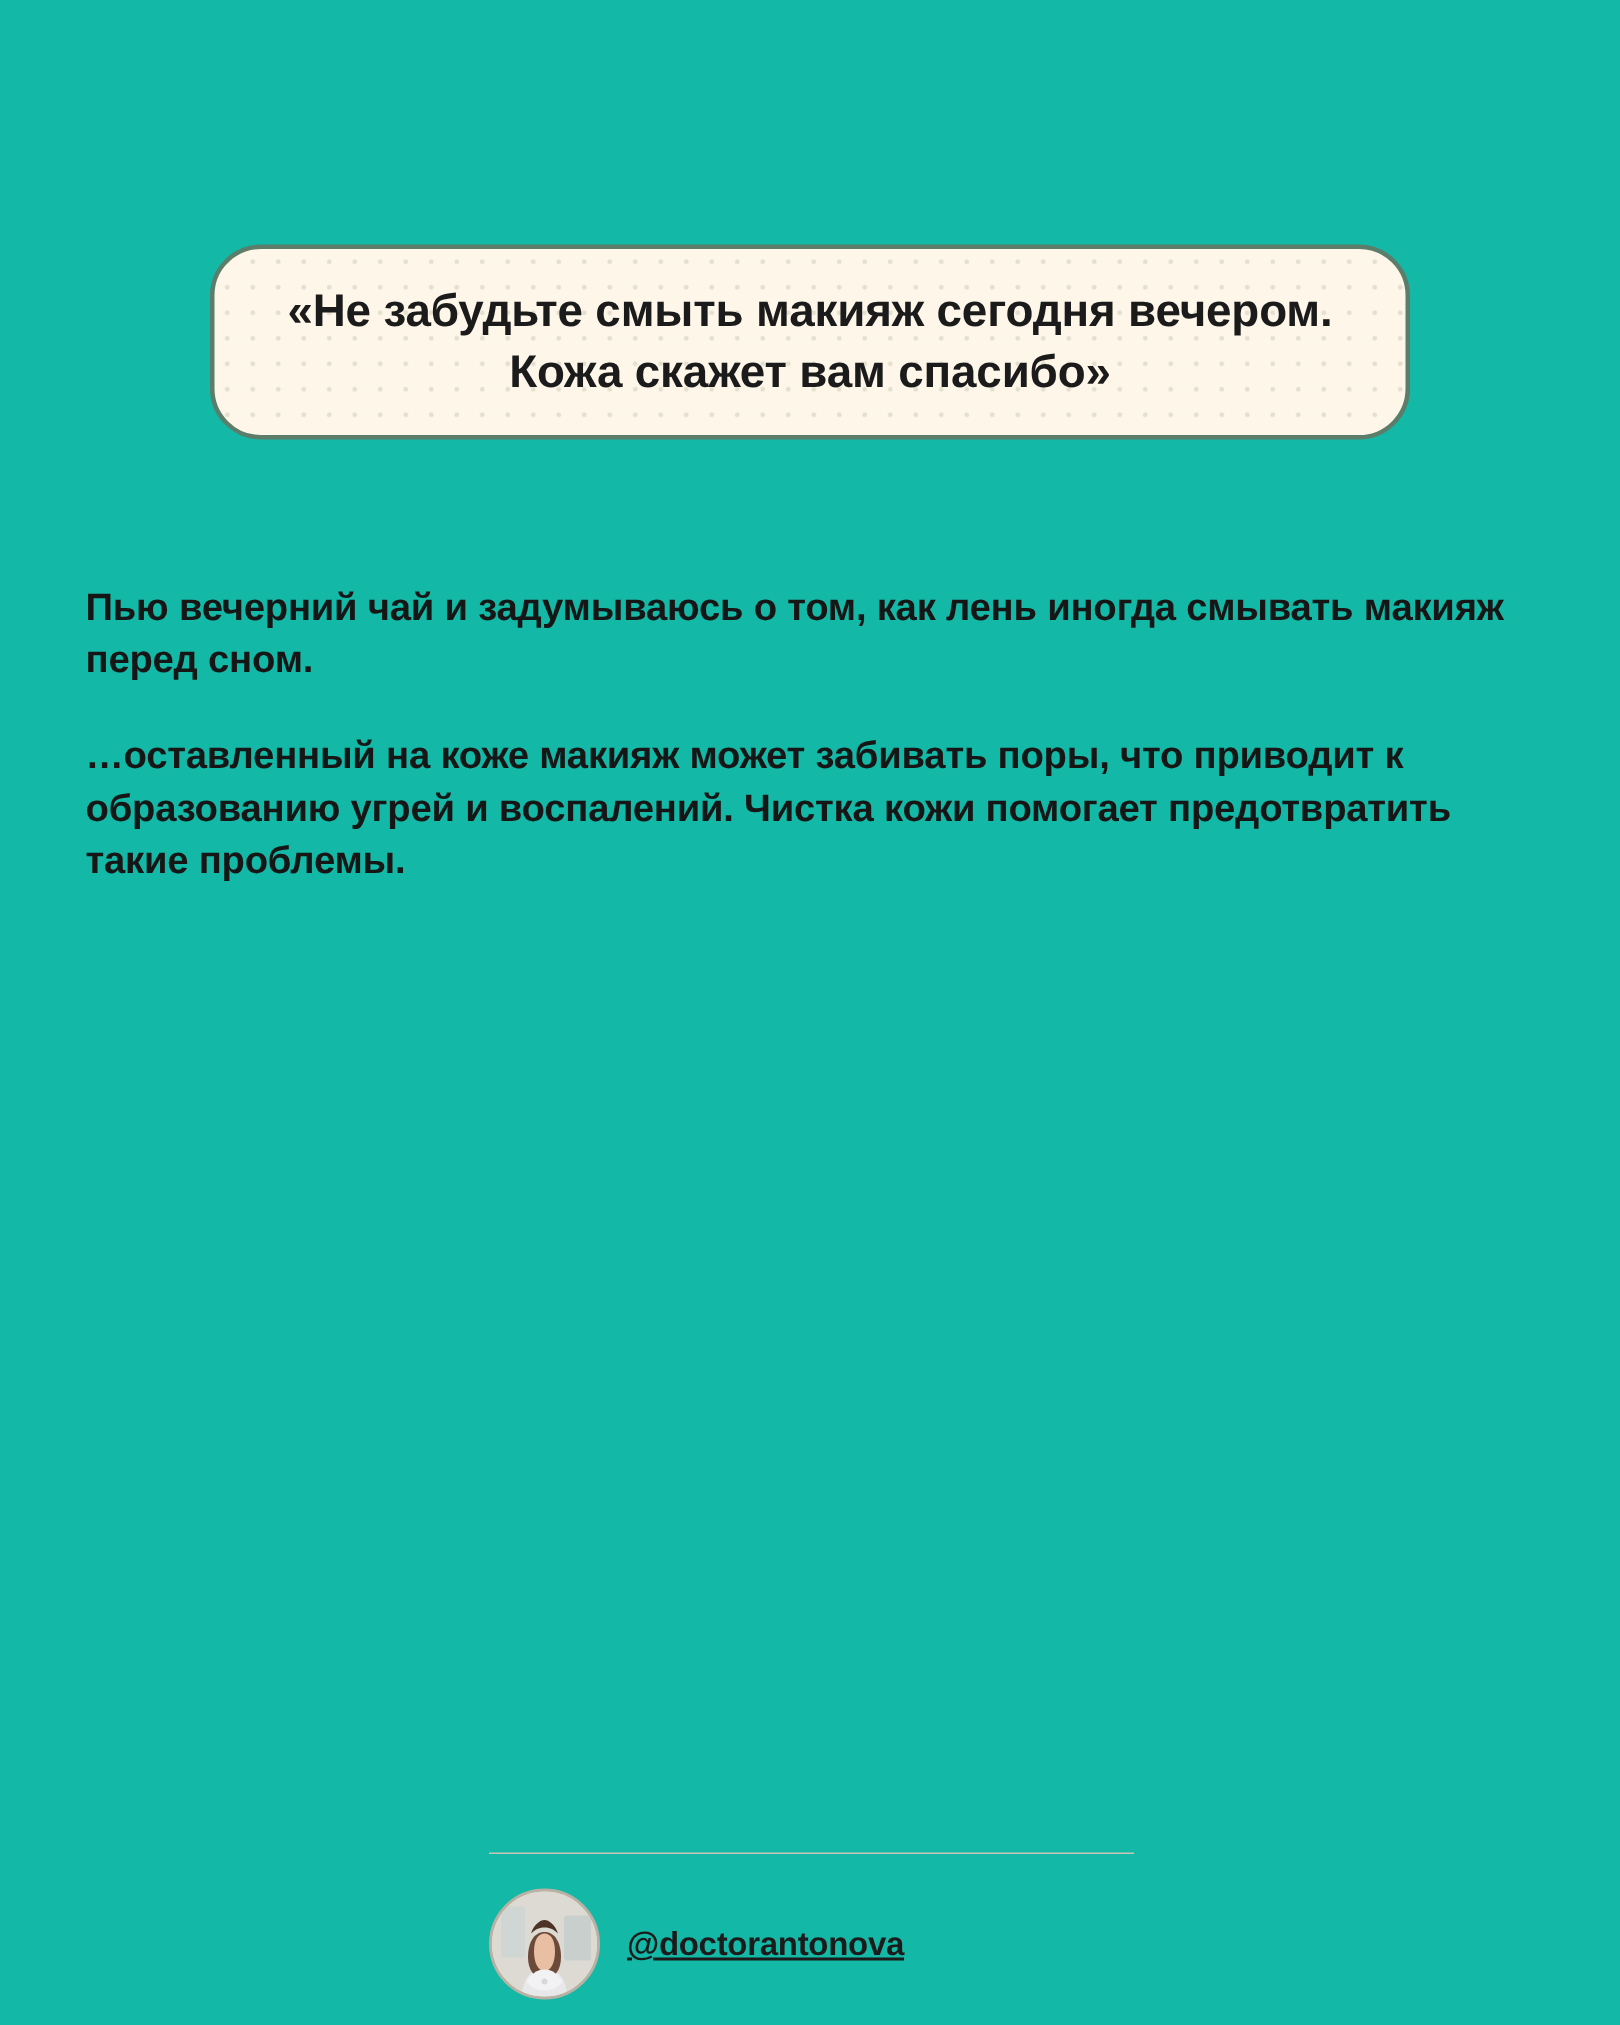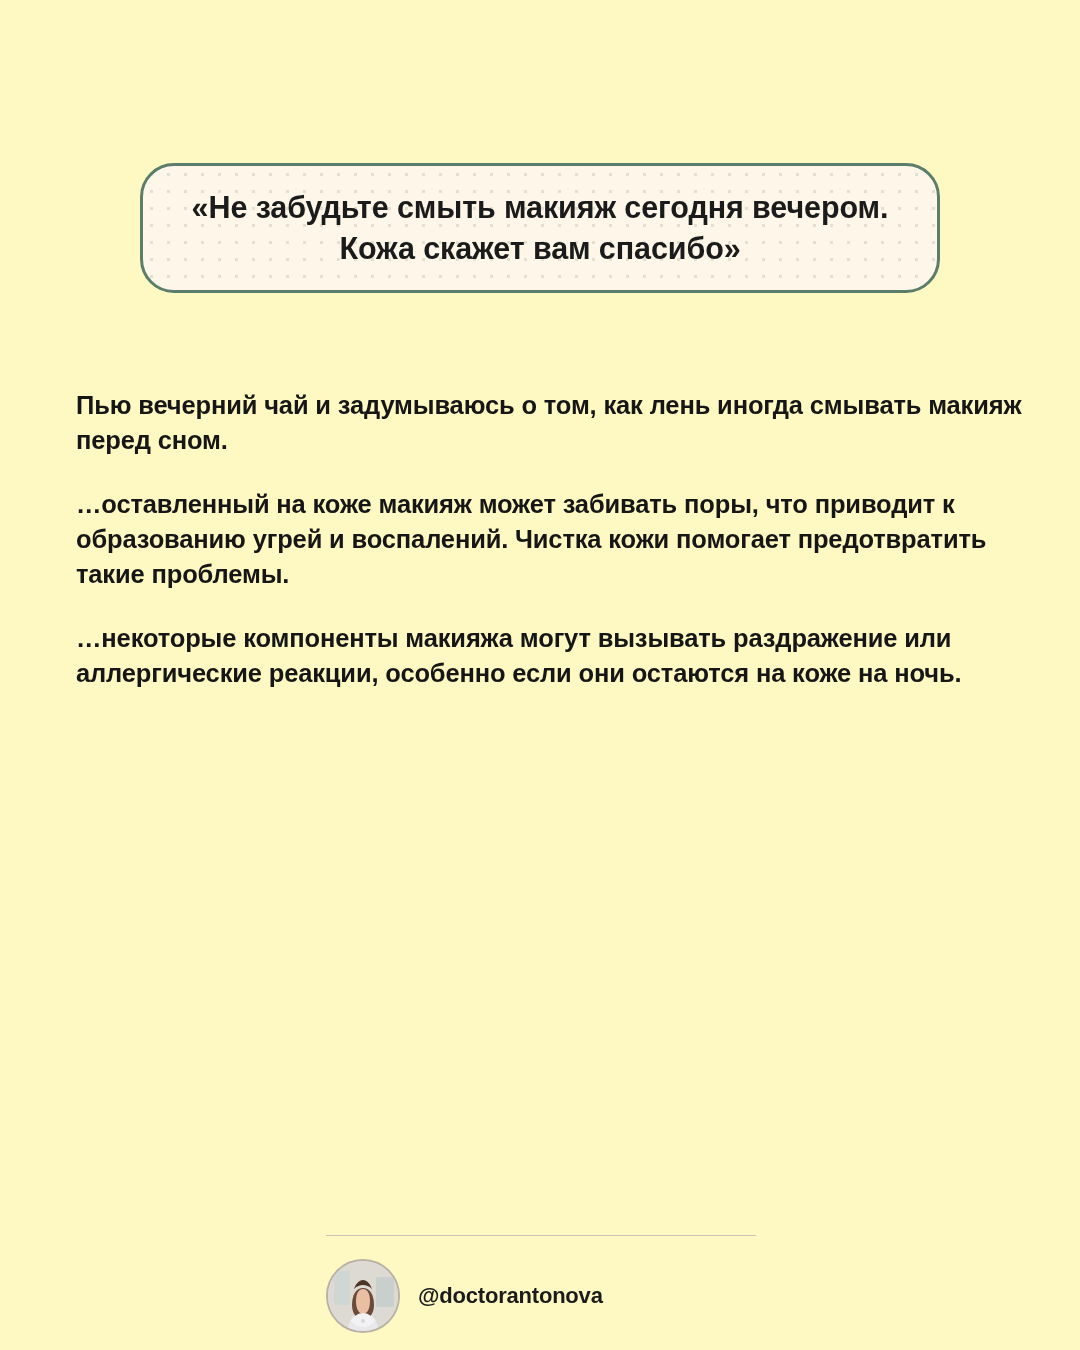--- a/index.html
+++ b/index.html
@@ -11,21 +11,21 @@
     height: 1350px;
     background: #fdf5e6;
     font-family: "Liberation Sans", sans-serif;
     color: #1c1c1c;
     overflow: hidden;
     position: relative;
   }
   .page {
     position: absolute;
     inset: 0;
-    background: #fef9c3;
+    background: #14b8a6;
   }
 
   
   .headline-box {
     position: absolute;
     left: 140px;
     top: 163px;
     width: 800px;
     height: 130px;
     box-sizing: border-box;
@@ -45,21 +45,21 @@
     text-align: center;
     color: #1b1b1b;
     letter-spacing: -0.1px;
     padding: 0 26px;
     white-space: pre-line;
   }
 
   
   .body-copy {
     position: absolute;
-    left: 76px;
+    left: 57px;
     top: 388px;
     width: 952px;
   }
   .para {
     font-size: 25.5px;
     font-weight: 700;
     line-height: 1.36;
     color: #161616;
     letter-spacing: -0.15px;
     margin: 0 0 30px 0;
@@ -101,36 +101,36 @@
   .avatar svg {
     display: block;
     width: 100%;
     height: 100%;
   }
   .handle {
     font-size: 22px;
     font-weight: 700;
     color: #1b1b1b;
     letter-spacing: -0.2px;
+    text-decoration: underline;
   }
 </style>
 </head>
 <body>
 
 <div class="page">
 
   <div class="headline-box">
     <div class="headline-text">«Не забудьте смыть макияж сегодня вечером.
 Кожа скажет вам спасибо»</div>
   </div>
 
   <div class="body-copy">
     <p class="para">Пью вечерний чай и задумываюсь о том, как лень иногда смывать макияж перед сном.</p>
     <p class="para">…оставленный на коже макияж может забивать поры, что приводит к образованию угрей и воспалений. Чистка кожи помогает предотвратить такие проблемы.</p>
-    <p class="para">…некоторые компоненты макияжа могут вызывать раздражение или аллергические реакции, особенно если они остаются на коже на ночь.</p>
   </div>
 
   <div class="divider"></div>
 
   <div class="footer">
     <div class="avatar">
       <svg viewBox="0 0 70 70" xmlns="http://www.w3.org/2000/svg">
         <rect x="0" y="0" width="70" height="70" fill="#dcdad2"></rect>
         <rect x="6" y="10" width="16" height="34" rx="2" fill="#cfd6d4"></rect>
         <rect x="48" y="16" width="18" height="30" rx="2" fill="#c8cfcd"></rect>

